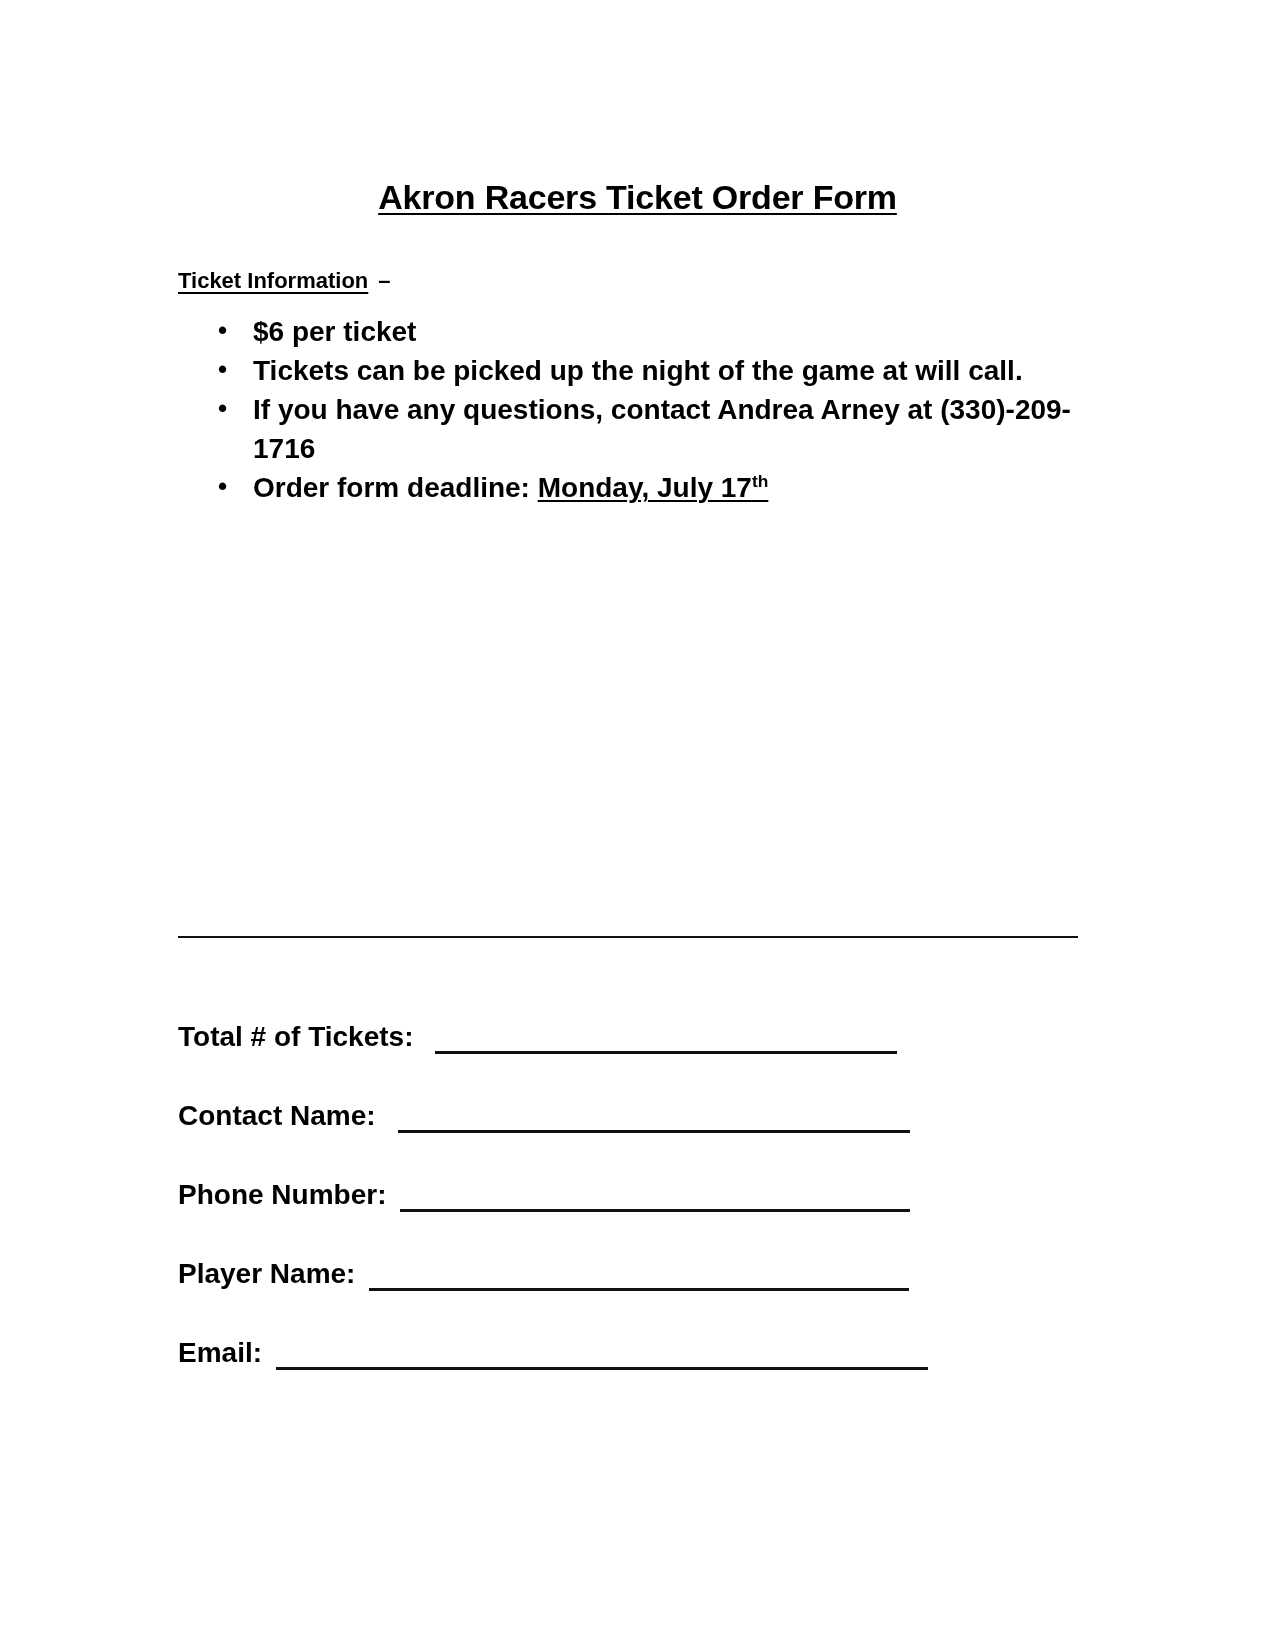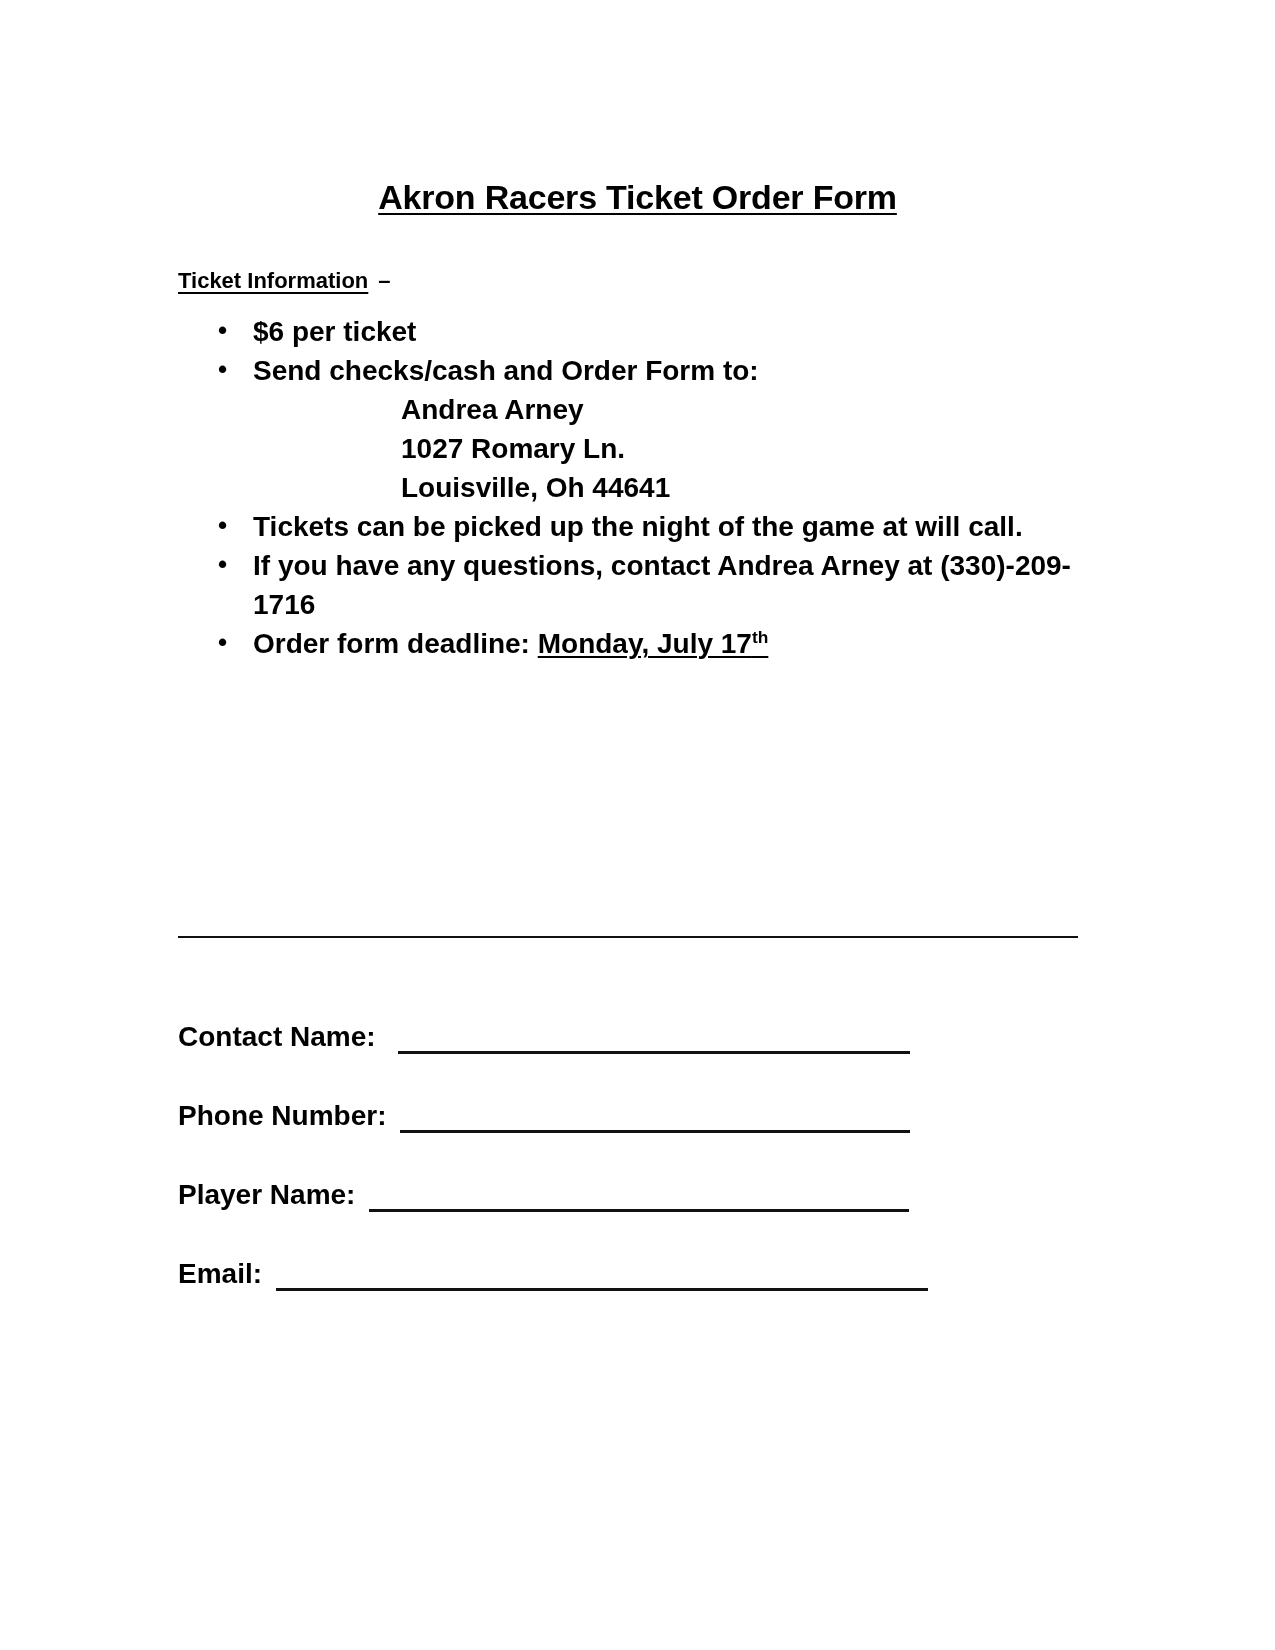--- a/index.html
+++ b/index.html
@@ -164,48 +164,44 @@
     <span class="u">Ticket Information</span><span class="dash">–</span>
   </div>
 
   <ul class="bullets">
 
     <li>
       <span>$6 per ticket</span>
     </li>
 
 
-    <li>
-      <span>Send checks/cash and Order Form to:</span>
-      <ul class="address-block">
-        <li>Andrea Arney</li>
-        <li>1027 Romary Ln.</li>
-        <li>Louisville, Oh 44641</li>
-      </ul>
-    </li>
 
     <li>
       <span>Tickets can be picked up the night of the game at will call.</span>
     </li>
 
     <li>
       <span>If you have any questions, contact Andrea Arney at (330)-209-1716</span>
     </li>
 
     <li>
       <span>Order form deadline:</span>
       <span class="u-text"><span>Monday, July 17</span><sup class="ord">th</sup></span>
     </li>
 
   </ul>
 
   <div class="divider"></div>
 
   <div class="form-fields">
 
+    <div class="field-row f-total">
+      <span class="field-label">Total # of Tickets:</span>
+      <span class="field-line"></span>
+    </div>
 
     <div class="field-row f-contact">
       <span class="field-label">Contact Name:</span>
       <span class="field-line"></span>
     </div>
 
     <div class="field-row f-phone">
       <span class="field-label">Phone Number:</span>
       <span class="field-line"></span>
     </div>

